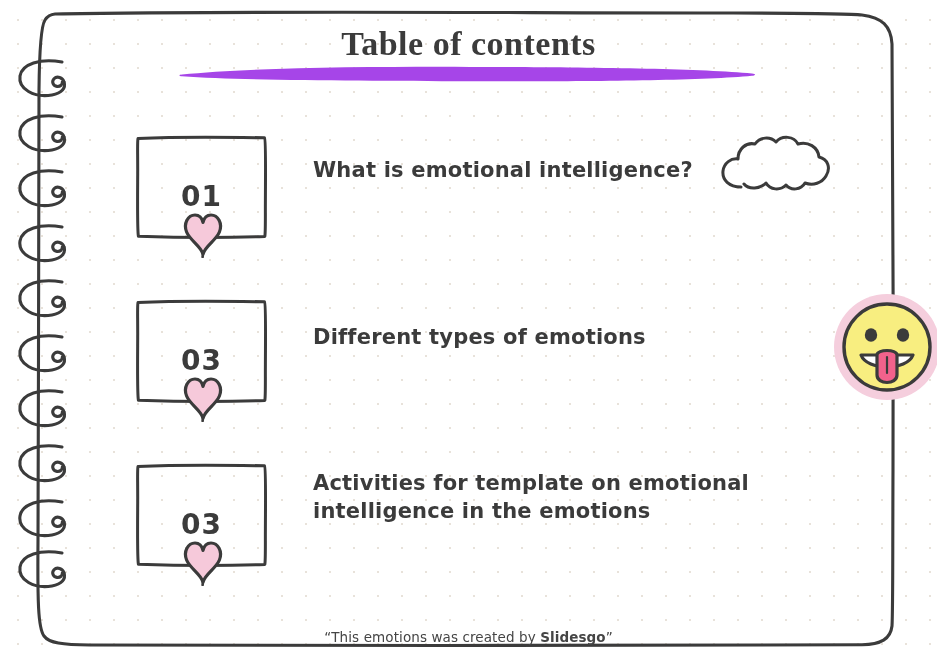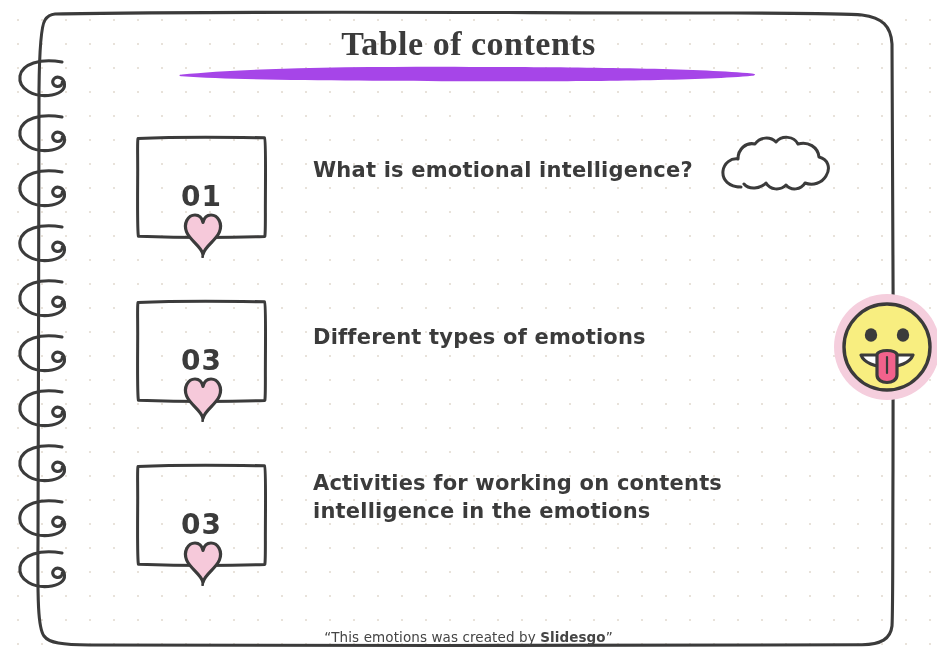--- a/index.html
+++ b/index.html
@@ -264,21 +264,21 @@
                  C 96,103.6 40,103.4 3.4,102.2
                  C 2.2,96 2.6,60 2.7,40 C 2.8,18 2.2,8 3,4.5 Z" fill="none" stroke="#3b3b3b" stroke-width="3" stroke-linecap="round" stroke-linejoin="round"></path>
       </svg>
       <div class="num-label">03</div>
       <svg class="heart" viewBox="0 0 42 48">
         <path d="M 21,44 C 19,36 8,30.5 4.6,22 C 1.2,13.6 6,5 13,5 C 17.4,5 20,8 21,12.4 C 22,8 24.6,5 29,5 C 36,5 40.8,13.6 37.4,22 C 34,30.5 23,36 21,44 Z" fill="#f6c9da" stroke="#3b3b3b" stroke-width="3.2" stroke-linejoin="round" stroke-linecap="round"></path>
         <path d="M 21,43 L 20.6,47" fill="none" stroke="#3b3b3b" stroke-width="2.6" stroke-linecap="round"></path>
       </svg>
     </div>
     <div class="toc-text" style="top:8px; width:580px;">
-      <div>Activities for working on contents</div>
+      <div>Activities for template on emotional</div>
       <div>intelligence in the emotions</div>
     </div>
   </div>
 
   <svg class="cloud-doodle" viewBox="0 0 112 64">
     <path d="M 22,54 C 10,54 3,47 4,38 C 5,30 12,25 19,26
              C 19,16 27,9 36,11 C 41,4 51,3 57,9
              C 63,2 75,3 79,11 C 89,8 99,14 100,24
              C 109,26 112,35 107,43 C 103,50 94,53 86,50
              C 82,57 72,58 67,52 C 61,58 51,57 47,50

